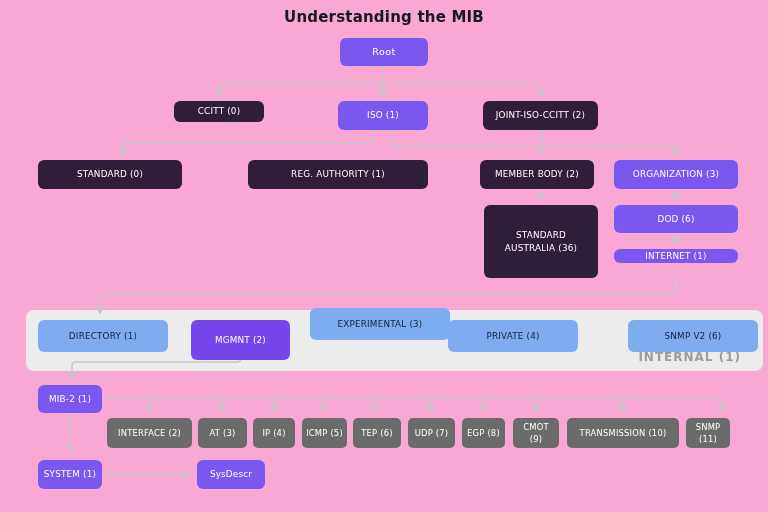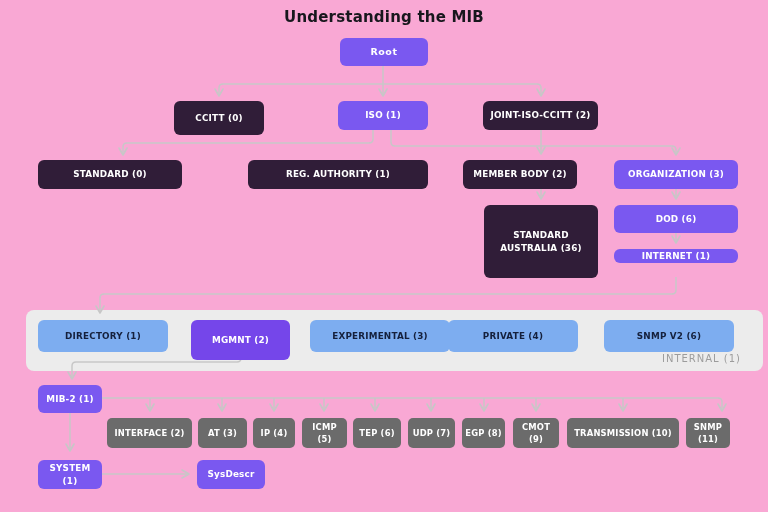--- a/index.html
+++ b/index.html
@@ -10,26 +10,26 @@
   #title{
     position:absolute;top:8px;left:0;width:768px;text-align:center;
     font-size:15px;font-weight:bold;color:#17171d;letter-spacing:.2px;
   }
   .wires{position:absolute;left:0;top:0;z-index:2;}
   .band{
     position:absolute;left:26px;top:310px;width:737px;height:61px;
     background:#ececec;border-radius:8px;z-index:1;
   }
   .band-label{
-    position:absolute;right:22px;bottom:7px;font-size:10px;font-weight:400;
+    position:absolute;right:22px;bottom:7px;font-size:12px;font-weight:700;
     color:#9c9c9c;letter-spacing:1px;
   }
   .node{
     position:absolute;z-index:3;display:flex;align-items:center;justify-content:center;
-    text-align:center;border-radius:6px;font-weight:bold;font-size:8.8px;
+    text-align:center;border-radius:6px;font-weight:normal;font-size:8.8px;
     letter-spacing:.2px;color:#ffffff;box-sizing:border-box;padding:2px 4px;line-height:1.45;
   }
   .purple{background:#7a58f0;}
   .purple2{background:#7546ea;}
   .dark{background:#301d38;}
   .blue{background:#7dadf0;color:#15203c;}
   .gray{background:#6b6b6b;border-radius:5px;font-size:8.4px;padding:2px 3px;}
   .root{font-size:9.5px;letter-spacing:.5px;}
 </style>
 </head>
@@ -82,38 +82,38 @@
       <path d="M102,474 H189" marker-end="url(#arr)"></path>
     </g>
   </svg>
 
   <div class="band">
     <span class="band-label">INTERNAL (1)</span>
   </div>
 
   <div class="node purple root" style="left:340px;top:38px;width:88px;height:28px">Root</div>
 
-  <div class="node dark" style="left:174px;top:101px;width:90px;height:34px">CCITT (0)</div>
+  <div class="node dark" style="left:174px;top:101px;width:90px;height:21px">CCITT (0)</div>
   <div class="node purple" style="left:338px;top:101px;width:90px;height:29px">ISO (1)</div>
   <div class="node dark" style="left:483px;top:101px;width:115px;height:29px">JOINT-ISO-CCITT (2)</div>
 
   <div class="node dark" style="left:38px;top:160px;width:144px;height:29px">STANDARD (0)</div>
   <div class="node dark" style="left:248px;top:160px;width:180px;height:29px">REG. AUTHORITY (1)</div>
-  <div class="node dark" style="left:463px;top:160px;width:114px;height:29px">MEMBER BODY (2)</div>
+  <div class="node dark" style="left:480px;top:160px;width:114px;height:29px">MEMBER BODY (2)</div>
   <div class="node purple" style="left:614px;top:160px;width:124px;height:29px">ORGANIZATION (3)</div>
 
   <div class="node dark" style="left:484px;top:205px;width:114px;height:73px;padding:6px 14px">STANDARD AUSTRALIA (36)</div>
   <div class="node purple" style="left:614px;top:205px;width:124px;height:28px">DOD (6)</div>
   <div class="node purple" style="left:614px;top:249px;width:124px;height:14px">INTERNET (1)</div>
 
   <div class="node blue" style="left:38px;top:320px;width:130px;height:32px">DIRECTORY (1)</div>
   <div class="node purple2" style="left:191px;top:320px;width:99px;height:40px">MGMNT (2)</div>
-  <div class="node blue" style="left:310px;top:320px;width:140px;height:32px">EXPERIMENTAL (3)</div>
+  <div class="node blue" style="left:310px;top:308px;width:140px;height:32px">EXPERIMENTAL (3)</div>
   <div class="node blue" style="left:448px;top:320px;width:130px;height:32px">PRIVATE (4)</div>
-  <div class="node blue" style="left:604px;top:320px;width:130px;height:32px">SNMP V2 (6)</div>
+  <div class="node blue" style="left:628px;top:320px;width:130px;height:32px">SNMP V2 (6)</div>
 
   <div class="node purple" style="left:38px;top:385px;width:64px;height:28px">MIB-2 (1)</div>
 
   <div class="node gray" style="left:107px;top:418px;width:85px;height:30px">INTERFACE (2)</div>
   <div class="node gray" style="left:198px;top:418px;width:49px;height:30px">AT (3)</div>
   <div class="node gray" style="left:253px;top:418px;width:42px;height:30px">IP (4)</div>
   <div class="node gray" style="left:302px;top:418px;width:45px;height:30px">ICMP (5)</div>
   <div class="node gray" style="left:353px;top:418px;width:48px;height:30px">TEP (6)</div>
   <div class="node gray" style="left:408px;top:418px;width:47px;height:30px">UDP (7)</div>
   <div class="node gray" style="left:462px;top:418px;width:43px;height:30px">EGP (8)</div>

